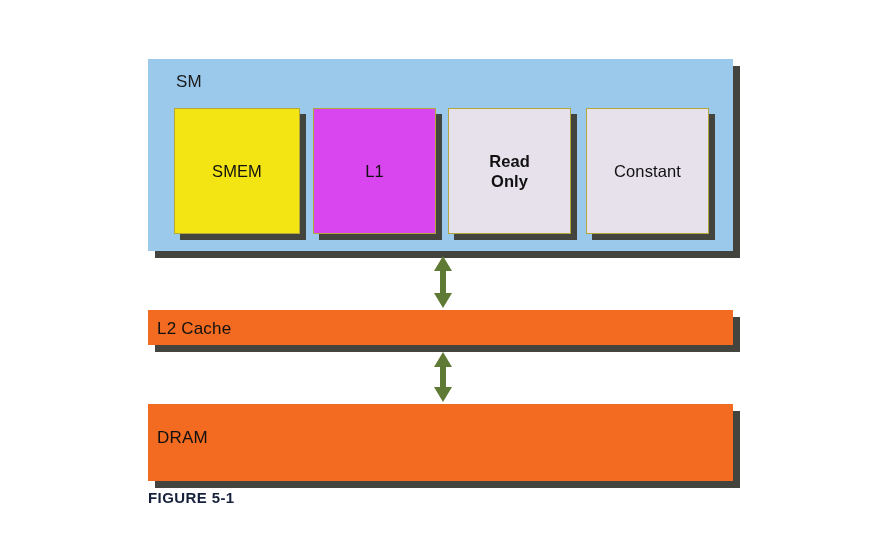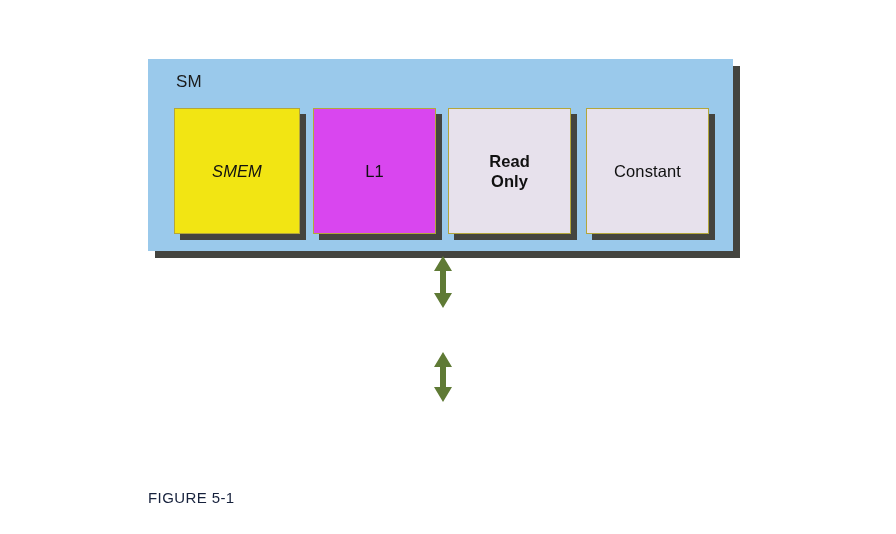--- a/index.html
+++ b/index.html
@@ -69,21 +69,21 @@
   }
 
   .mem-box .mem-label {
     font-size: 16.5px;
     color: #111111;
     line-height: 1.22;
     letter-spacing: 0.1px;
     white-space: pre-line;
   }
 
-  .mem-box-smem { left: 0px;   width: 126px; background: #f2e513; font-style: italic; }
+  .mem-box-smem { left: 0px;   width: 126px; background: #f2e513; }
   .mem-box-l1   { left: 139px; width: 123px; background: #d946ef; }
   .mem-box-ro   { left: 274px; width: 123px; background: #e7e1ec; font-weight: bold; }
   .mem-box-const{ left: 412px; width: 123px; background: #e7e1ec; justify-content: center; }
 
   
   .bar {
     position: absolute;
     left: 148px;
     background: #f26b21;
     box-shadow: 7px 7px 0 0 #44443f;
@@ -123,21 +123,21 @@
   .arrow-bottom { top: 344px; height: 50px; }
 
   .arrow svg { display: block; width: 100%; height: 100%; }
 
   
   .figure-caption {
     position: absolute;
     left: 148px;
     top: 482px;
     font-size: 15px;
-    font-weight: normal;
+    font-weight: bold;
     color: #16213c;
     letter-spacing: 0.4px;
     line-height: 1;
     white-space: nowrap;
   }
 </style>
 </head>
 <body>
 
 <div id="figure-canvas">
@@ -166,23 +166,29 @@
 
     </div>
   </div>
 
   <div class="arrow arrow-top">
     <svg viewBox="0 0 30 52" preserveAspectRatio="none">
       <polygon points="15,0 24,15 18,15 18,37 24,37 15,52 6,37 12,37 12,15 6,15" fill="#5f7a35"></polygon>
     </svg>
   </div>
 
+  <div class="bar bar-l2">
+    <div class="bar-label">L2 Cache</div>
+  </div>
 
   <div class="arrow arrow-bottom">
     <svg viewBox="0 0 30 50" preserveAspectRatio="none">
       <polygon points="15,0 24,15 18,15 18,35 24,35 15,50 6,35 12,35 12,15 6,15" fill="#5f7a35"></polygon>
     </svg>
   </div>
 
+  <div class="bar bar-dram">
+    <div class="bar-label">DRAM</div>
+  </div>
 
   <div class="figure-caption">FIGURE 5-1</div>
 
 </div>
 
 </body></html>

